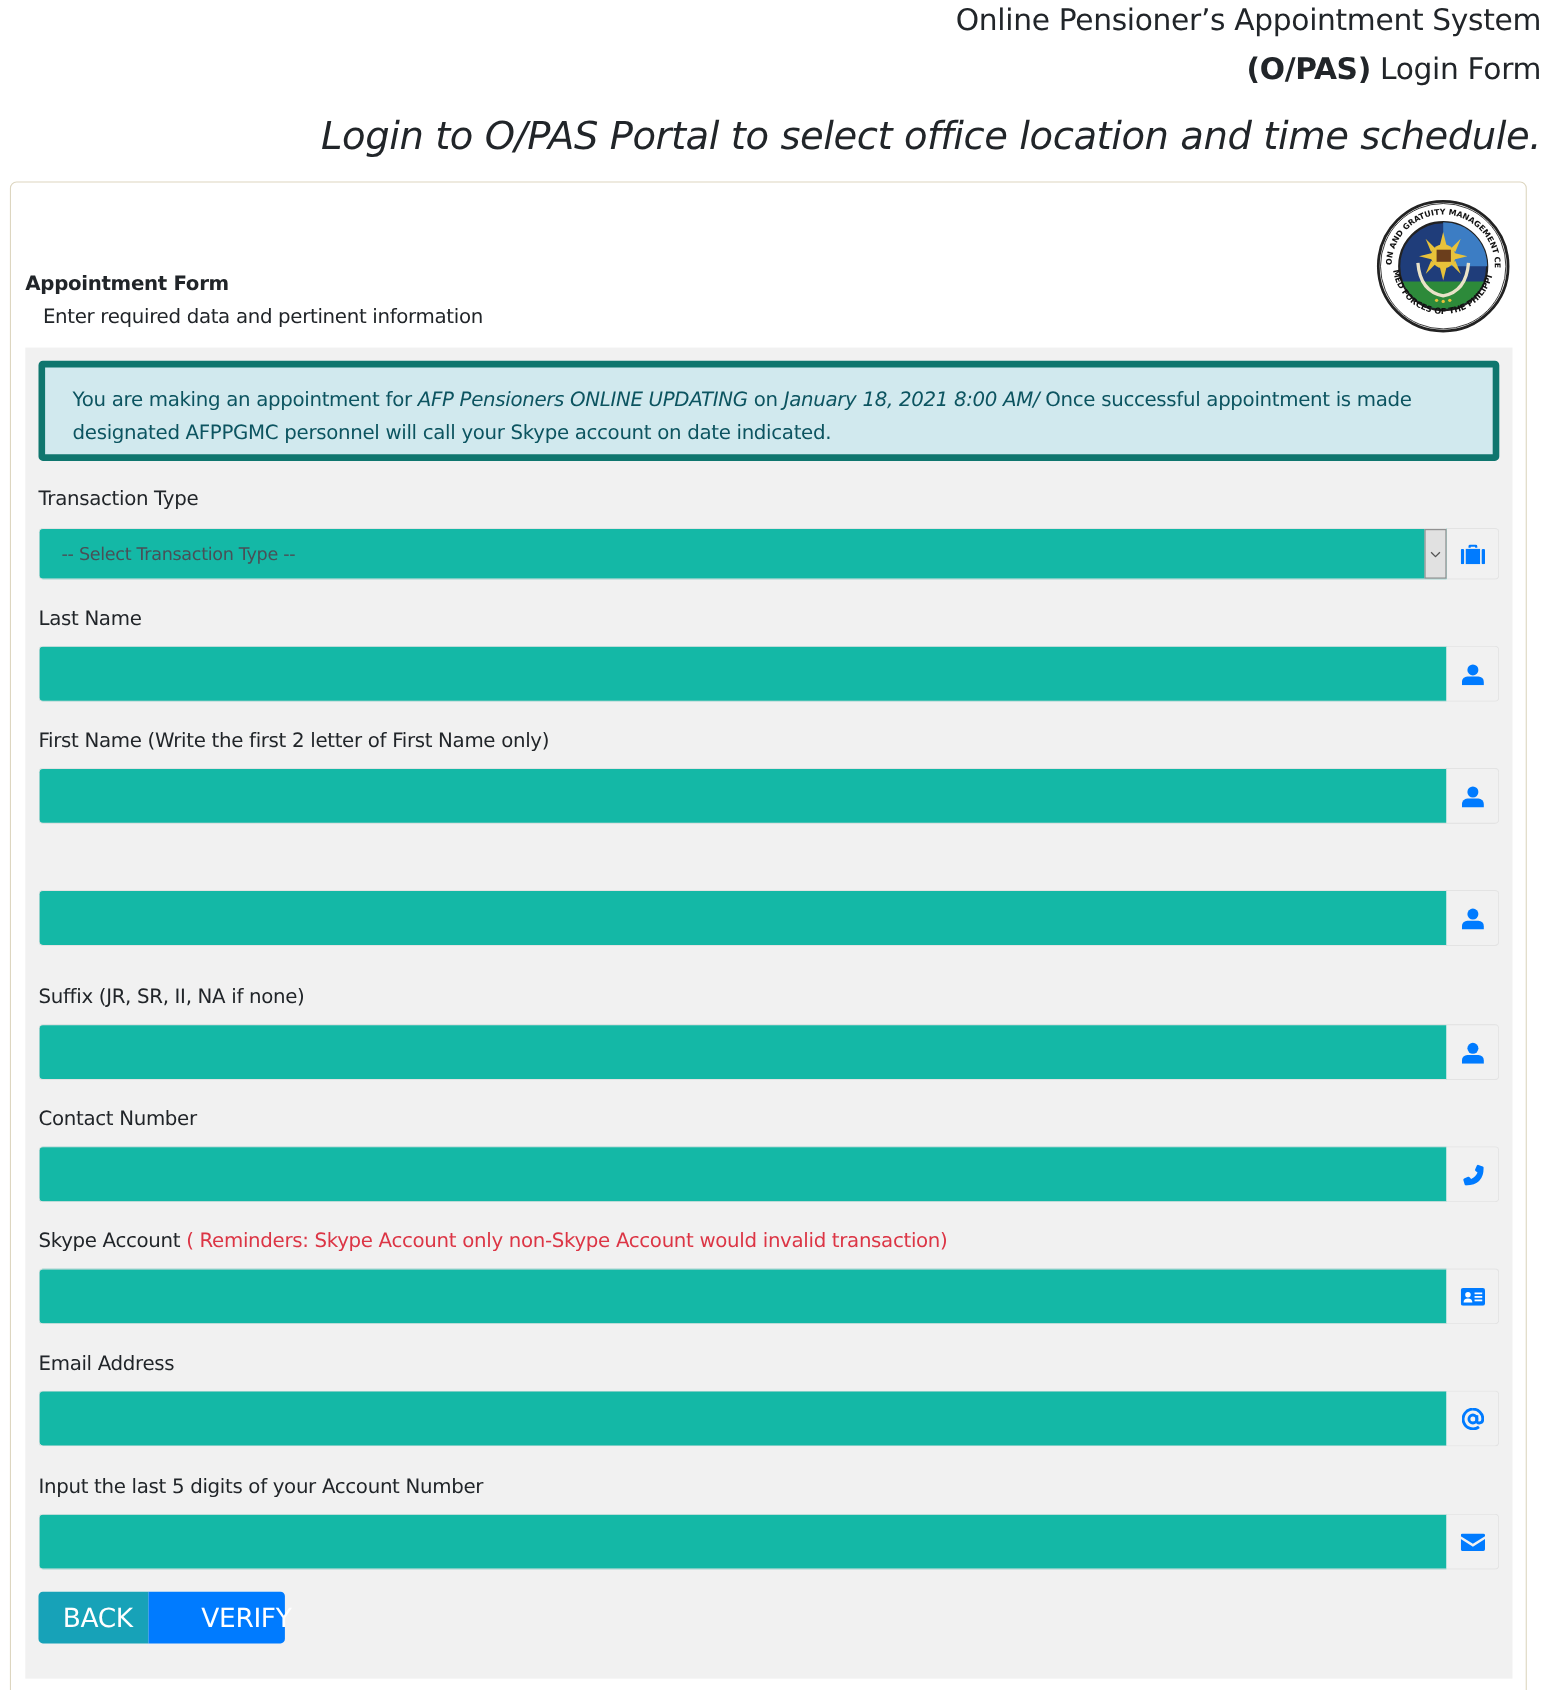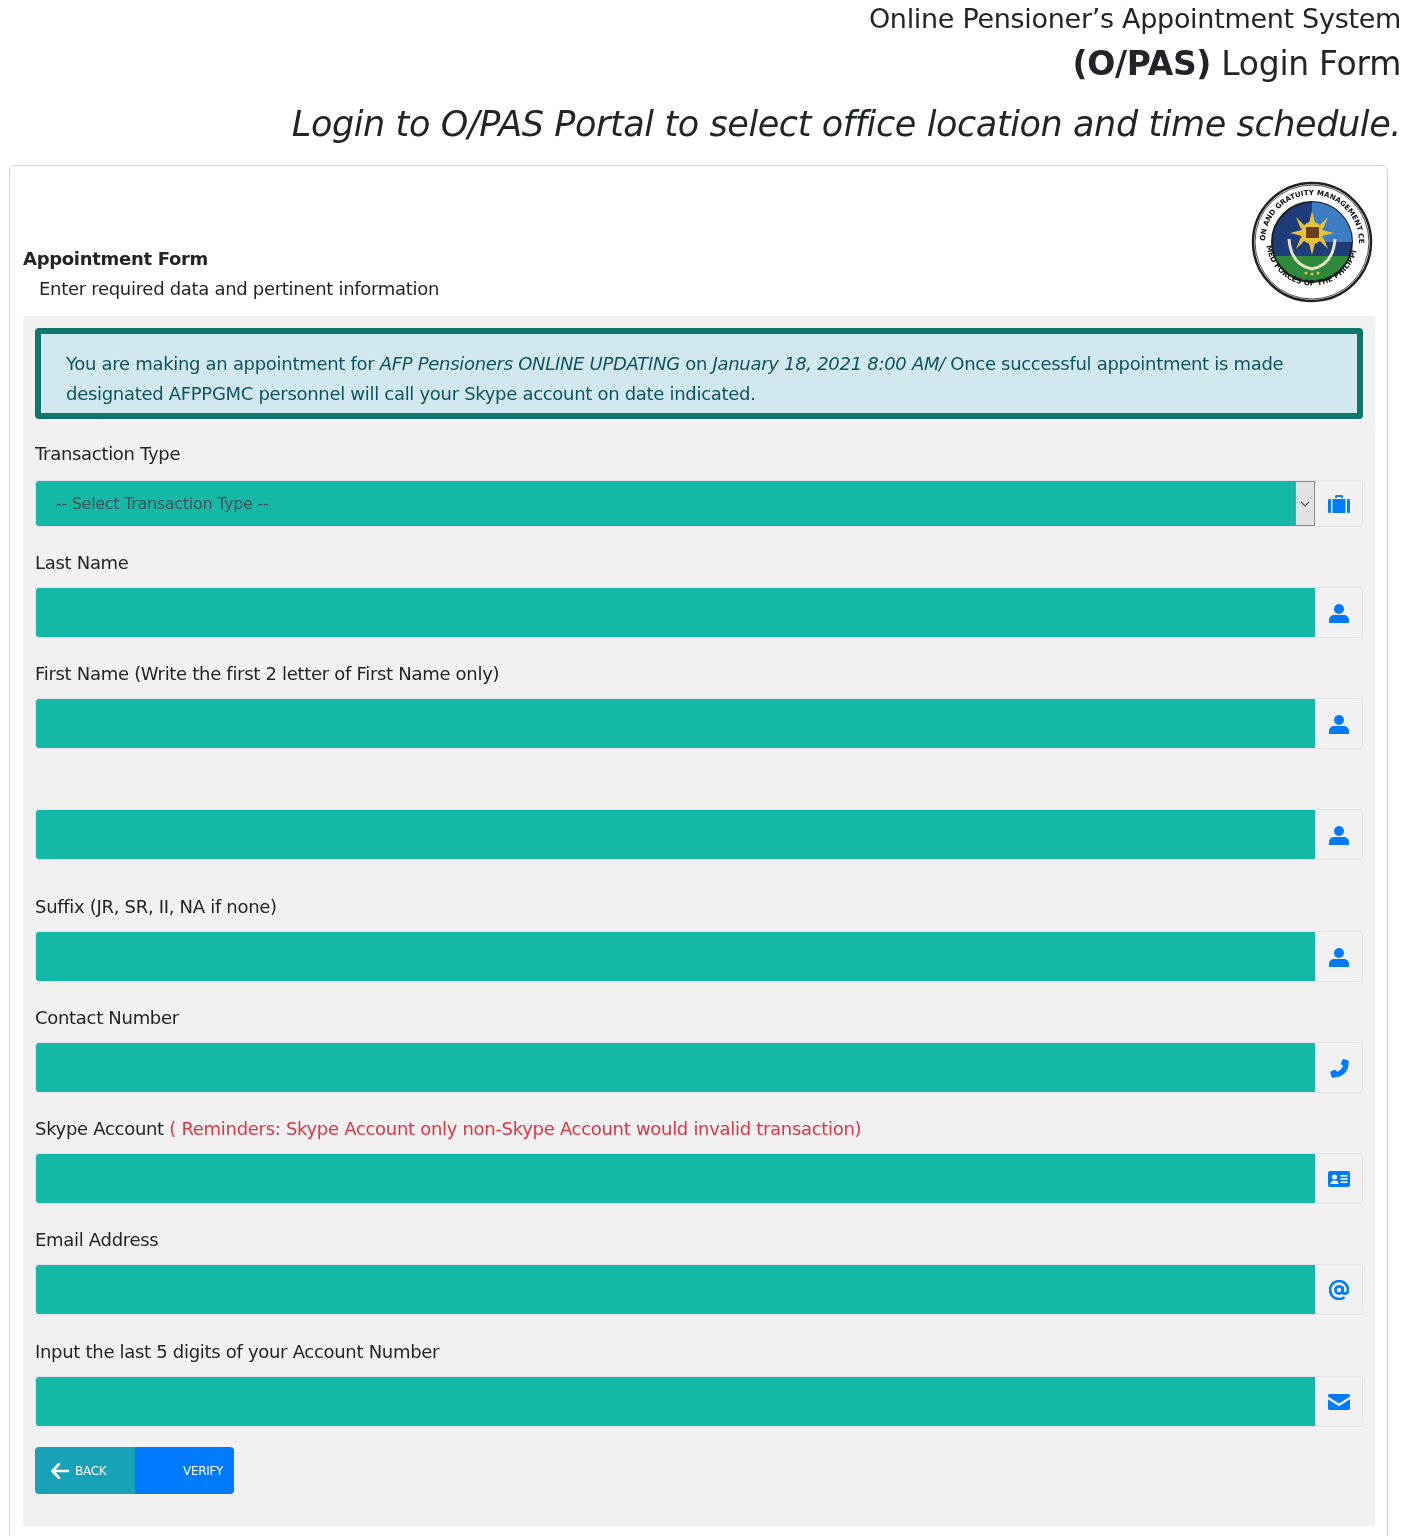--- a/index.html
+++ b/index.html
@@ -16,21 +16,21 @@
     text-align: right;
     padding-top: 2px;
   }
   .title-line1 {
     font-size: 27px;
     line-height: 34px;
     color: #212529;
     letter-spacing: -0.3px;
   }
   .title-line2 {
-    font-size: 33px;
+    font-size: 27px;
     line-height: 34px;
     margin-top: 11px;
     letter-spacing: -0.3px;
   }
   .title-line2 b { font-weight: bold; }
   .subtitle {
     font-size: 35px;
     font-style: italic;
     line-height: 34px;
     margin-top: 26px;
@@ -153,38 +153,38 @@
   .btn-group {
     position: absolute;
     left: 12px;
     top: 1131px;
     display: flex;
     height: 47px;
   }
   .btn {
     border: none;
     color: #fff;
-    font-size: 12px;
+    font-size: 24px;
     font-family: "DejaVu Sans", "Liberation Sans", sans-serif;
     display: flex;
     align-items: center;
     gap: 6px;
     padding: 0 16px;
     cursor: pointer;
     letter-spacing: -0.3px;
   }
   .btn-back {
     background: #17a2b8;
     border-radius: 4px 0 0 4px;
     width: 100px;
   }
   .btn-verify {
     background: #007bff;
     border-radius: 0 4px 4px 0;
-    width: 99px;
+    width: 124px;
     padding-left: 42px;
   }
 </style>
 </head>
 <body>
 
 <div class="header">
   <div class="title-line1">Online Pensioner’s Appointment System</div>
   <div class="title-line2"><b>(O/PAS)</b><span> Login Form</span></div>
   <div class="subtitle">Login to O/PAS Portal to select office location and time schedule.</div>

